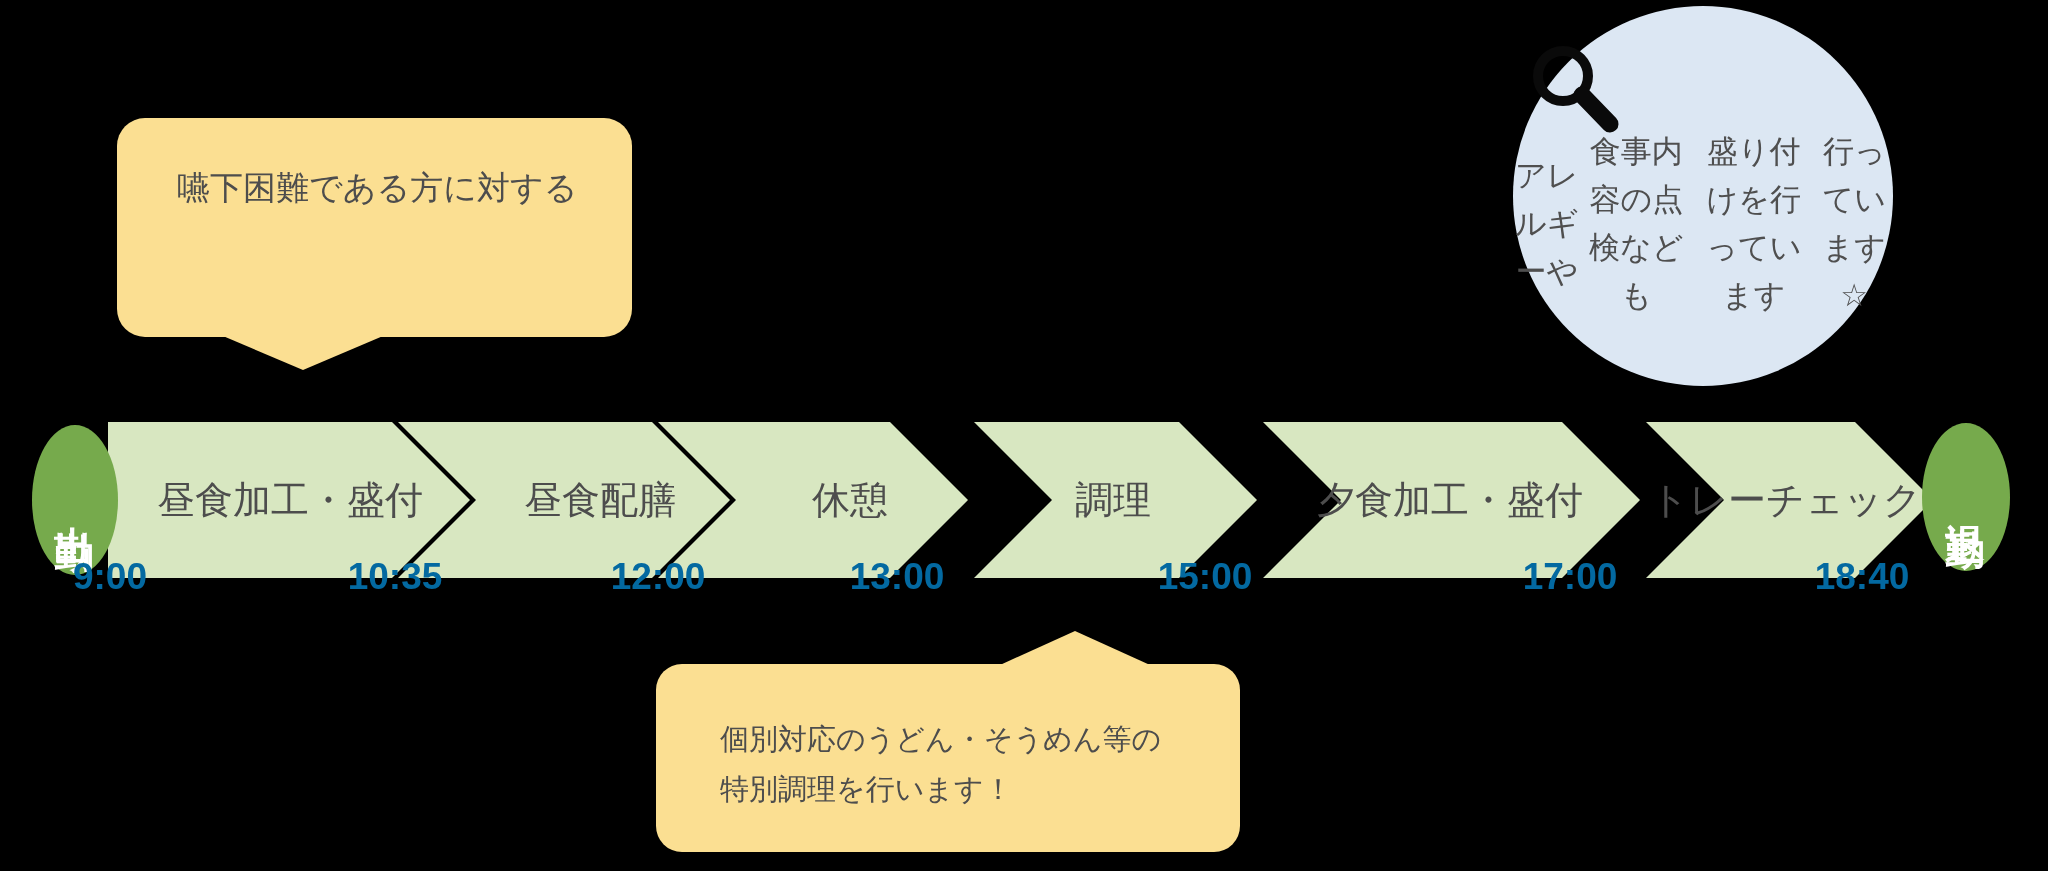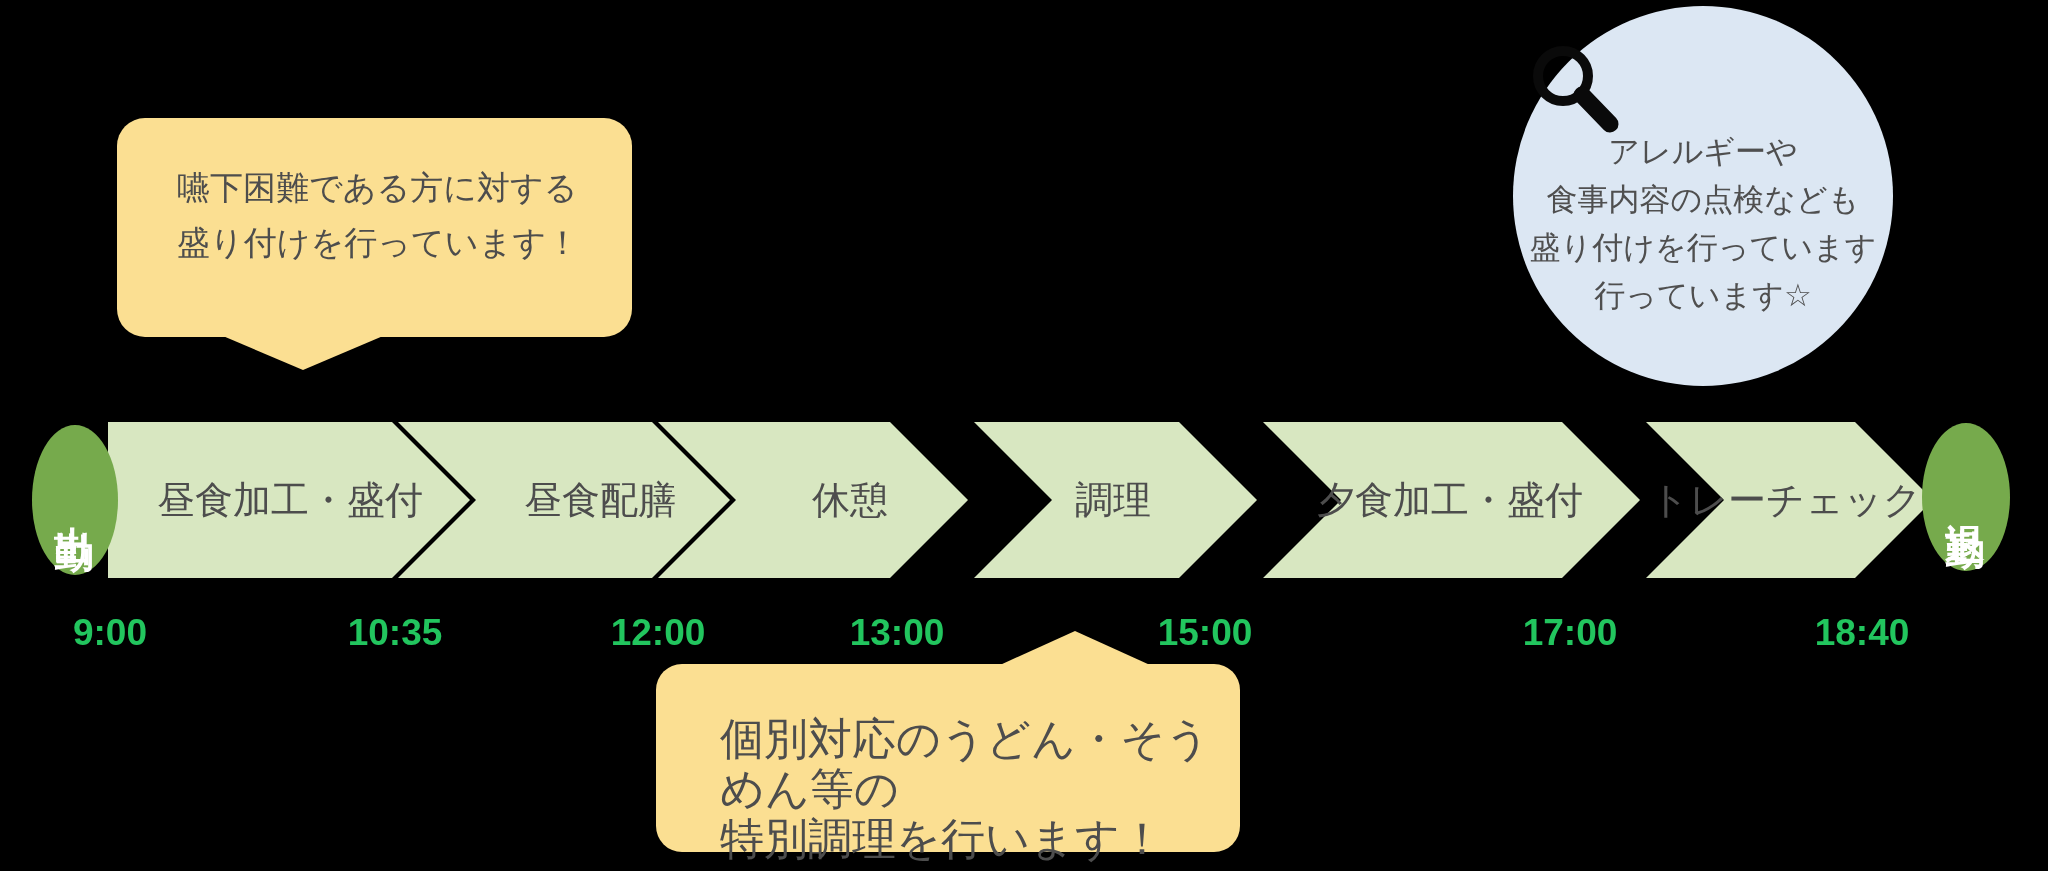--- a/index.html
+++ b/index.html
@@ -8,59 +8,58 @@
   .stage { position: relative; width: 2048px; height: 871px; background: #000; }
 
   
   .bubble { position: absolute; background: #fbdf92; border-radius: 28px; color: #4d4d4d; }
   .bubble-top { left: 117px; top: 118px; width: 515px; height: 219px; }
   .bubble-top .bubble-text { padding: 42px 0 0 60px; font-size: 33px; line-height: 55px; font-weight: 500; }
   .tail-down { position: absolute; left: 106px; top: 218px; width: 0; height: 0;
                border-left: 80px solid transparent; border-right: 80px solid transparent;
                border-top: 34px solid #fbdf92; }
   .bubble-bottom { left: 656px; top: 664px; width: 584px; height: 188px; border-radius: 26px; }
-  .bubble-bottom .bubble-text { padding: 50px 0 0 64px; font-size: 44px; line-height: 50px; font-weight: 500; }
+  .bubble-bottom .bubble-text { padding: 50px 0 0 64px; font-size: 29px; line-height: 50px; font-weight: 500; }
   .tail-up { position: absolute; left: 344px; top: -33px; width: 0; height: 0;
              border-left: 75px solid transparent; border-right: 75px solid transparent;
              border-bottom: 34px solid #fbdf92; }
 
   
   .note-circle { position: absolute; left: 1513px; top: 6px; width: 380px; height: 380px;
                  border-radius: 50%; background: #dce7f3; color: #4f4f4f;
-                 display: flex; flex-direction: column; justify-content: center; align-items: center;
+                 display: flex; flex-direction: row; justify-content: center; align-items: center;
                  box-sizing: border-box; padding-top: 56px;
                  font-size: 31px; line-height: 48px; font-weight: 500; text-align: center; }
   .magnifier { position: absolute; left: 1525px; top: 38px; width: 100px; height: 100px; }
 
   
   .band { position: absolute; left: 0; top: 422px; width: 2048px; height: 156px; }
   .band text { font-family: "Liberation Sans", "DejaVu Sans", sans-serif;
                font-size: 38px; font-weight: 500; fill: #4d4d4d; }
 
   
   .endpoint { position: absolute; background: #76aa4c; border-radius: 50%;
               display: flex; align-items: center; justify-content: center; }
   .endpoint span { writing-mode: vertical-rl; text-orientation: upright;
                    color: #ffffff; font-size: 40px; font-weight: 600; letter-spacing: 6px; }
   .endpoint.start { left: 32px; top: 425px; width: 86px; height: 150px; }
   .endpoint.end   { left: 1922px; top: 423px; width: 88px; height: 148px; }
 
   
-  .time { position: absolute; top: 612px; transform: translateX(-50%);
-          color: #22c55e; font-size: 37px; font-weight: 700; white-space: nowrap; }
+  .time { position: absolute; top: 556px; transform: translateX(-50%);
+          color: #0369a1; font-size: 37px; font-weight: 700; white-space: nowrap; }
 </style>
 </head>
 <body>
 
 <div class="stage">
 
   <div class="bubble bubble-top">
     <div class="bubble-text">
       <div>嚥下困難である方に対する</div>
-      <div>盛り付けを行っています！</div>
     </div>
     <div class="tail-down"></div>
   </div>
 
   <div class="note-circle">
     <div>アレルギーや</div>
     <div>食事内容の点検なども</div>
     <div>盛り付けを行っています</div>
     <div>行っています☆</div>
   </div>

